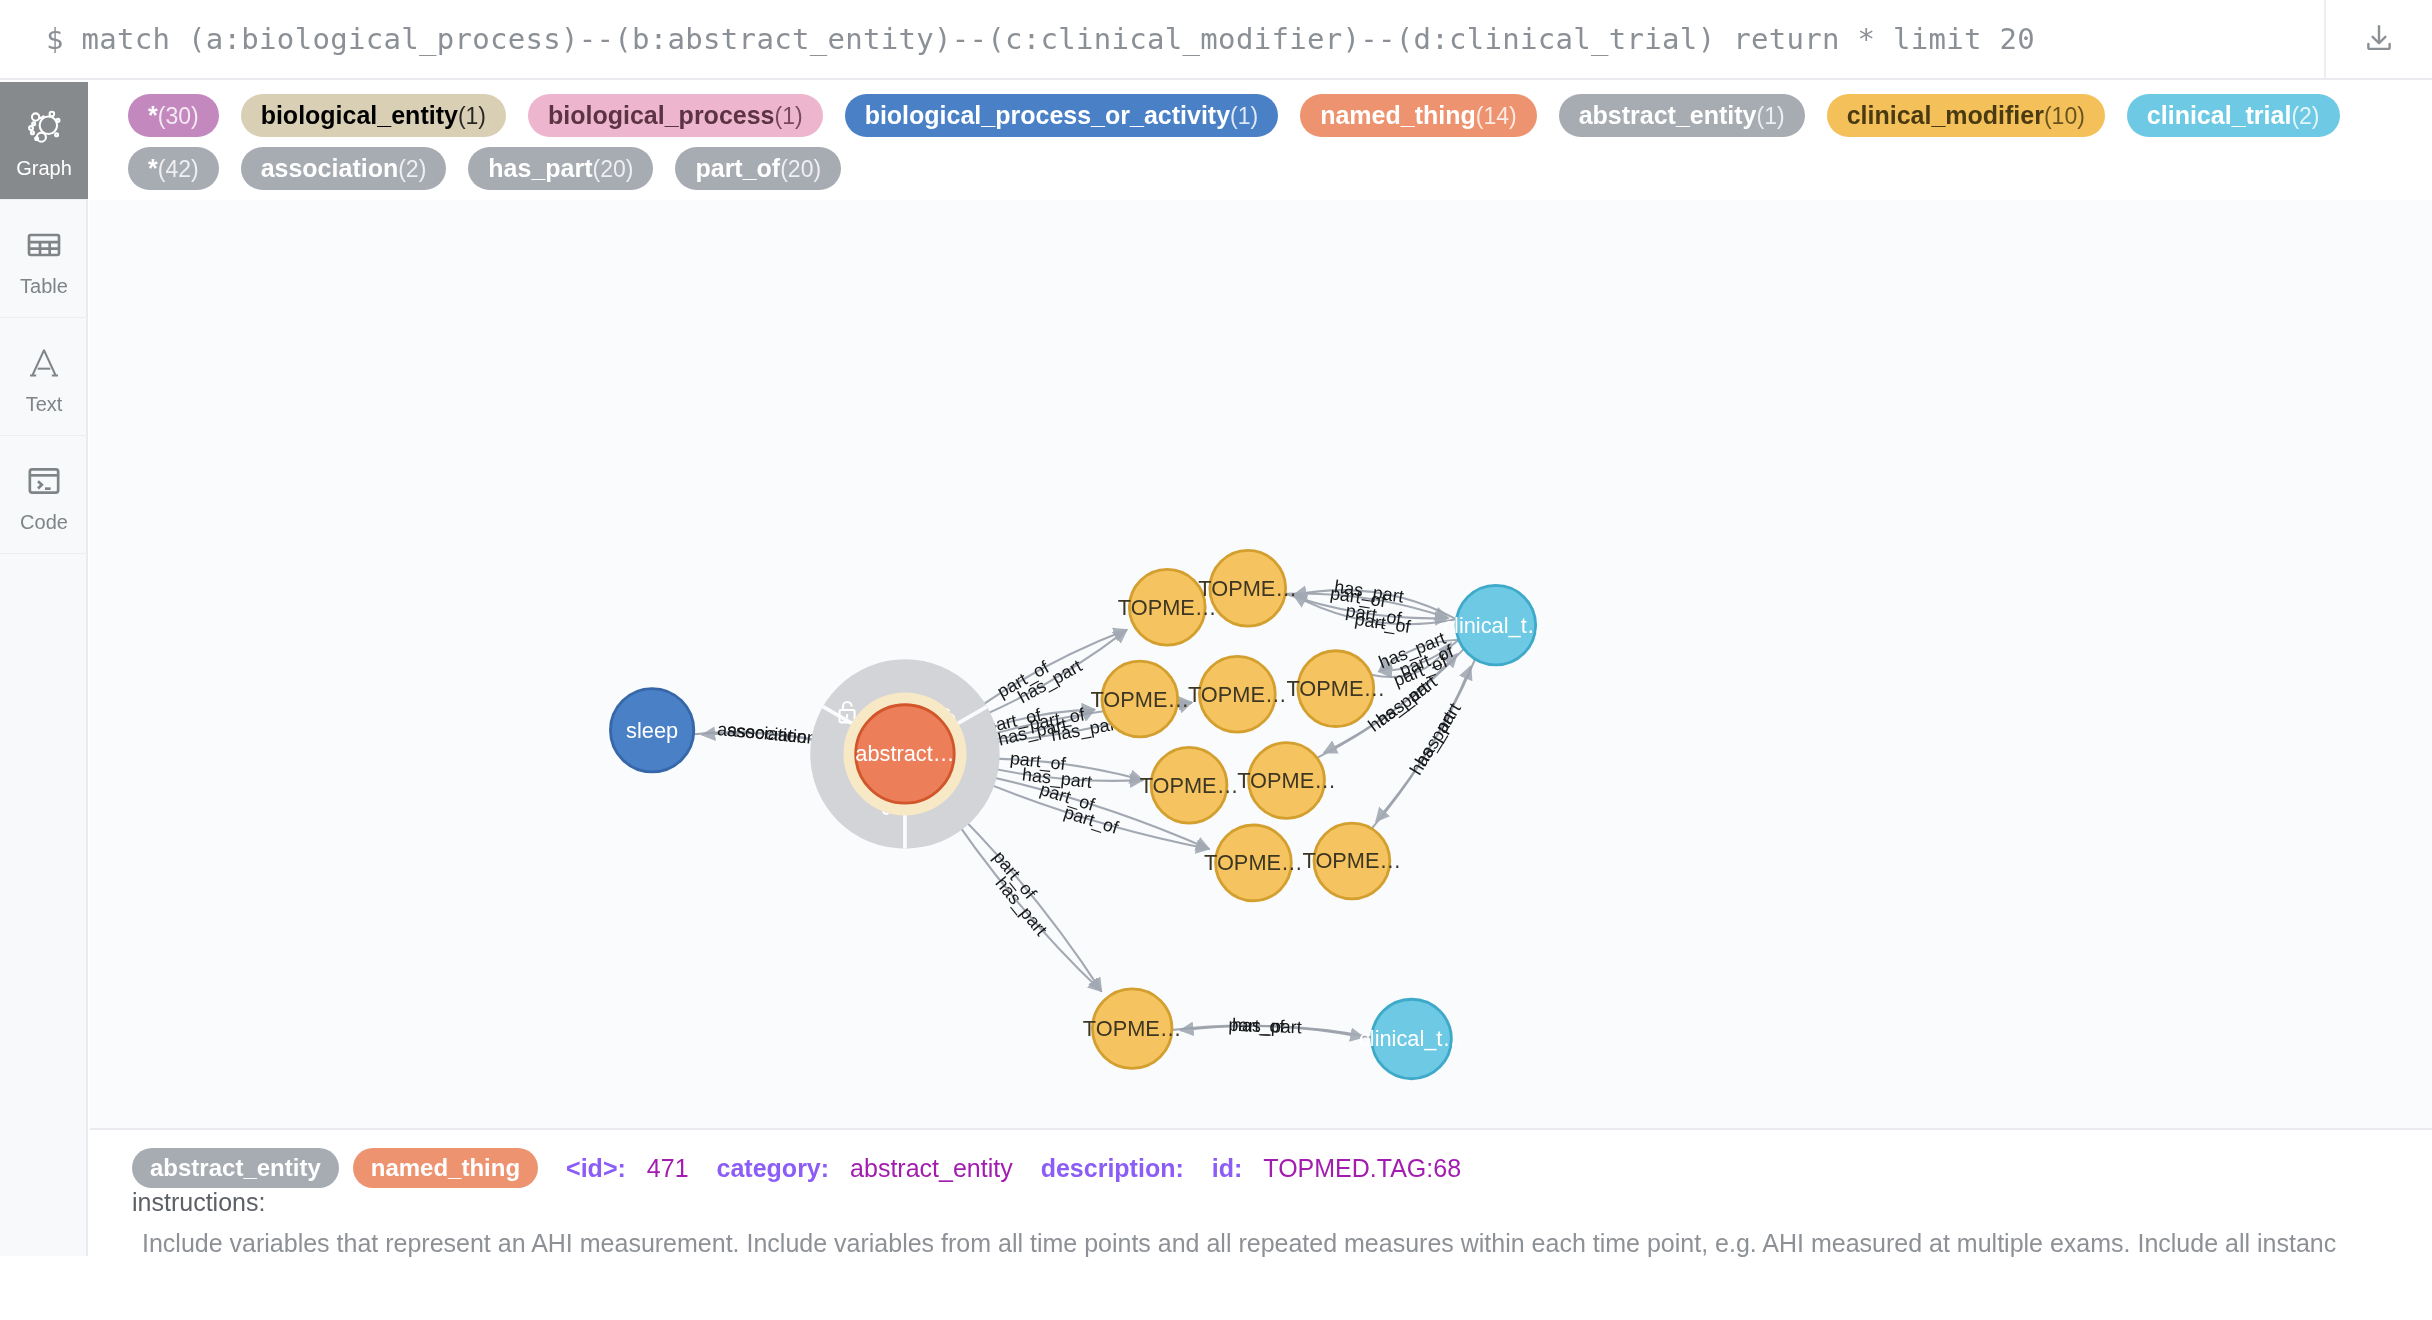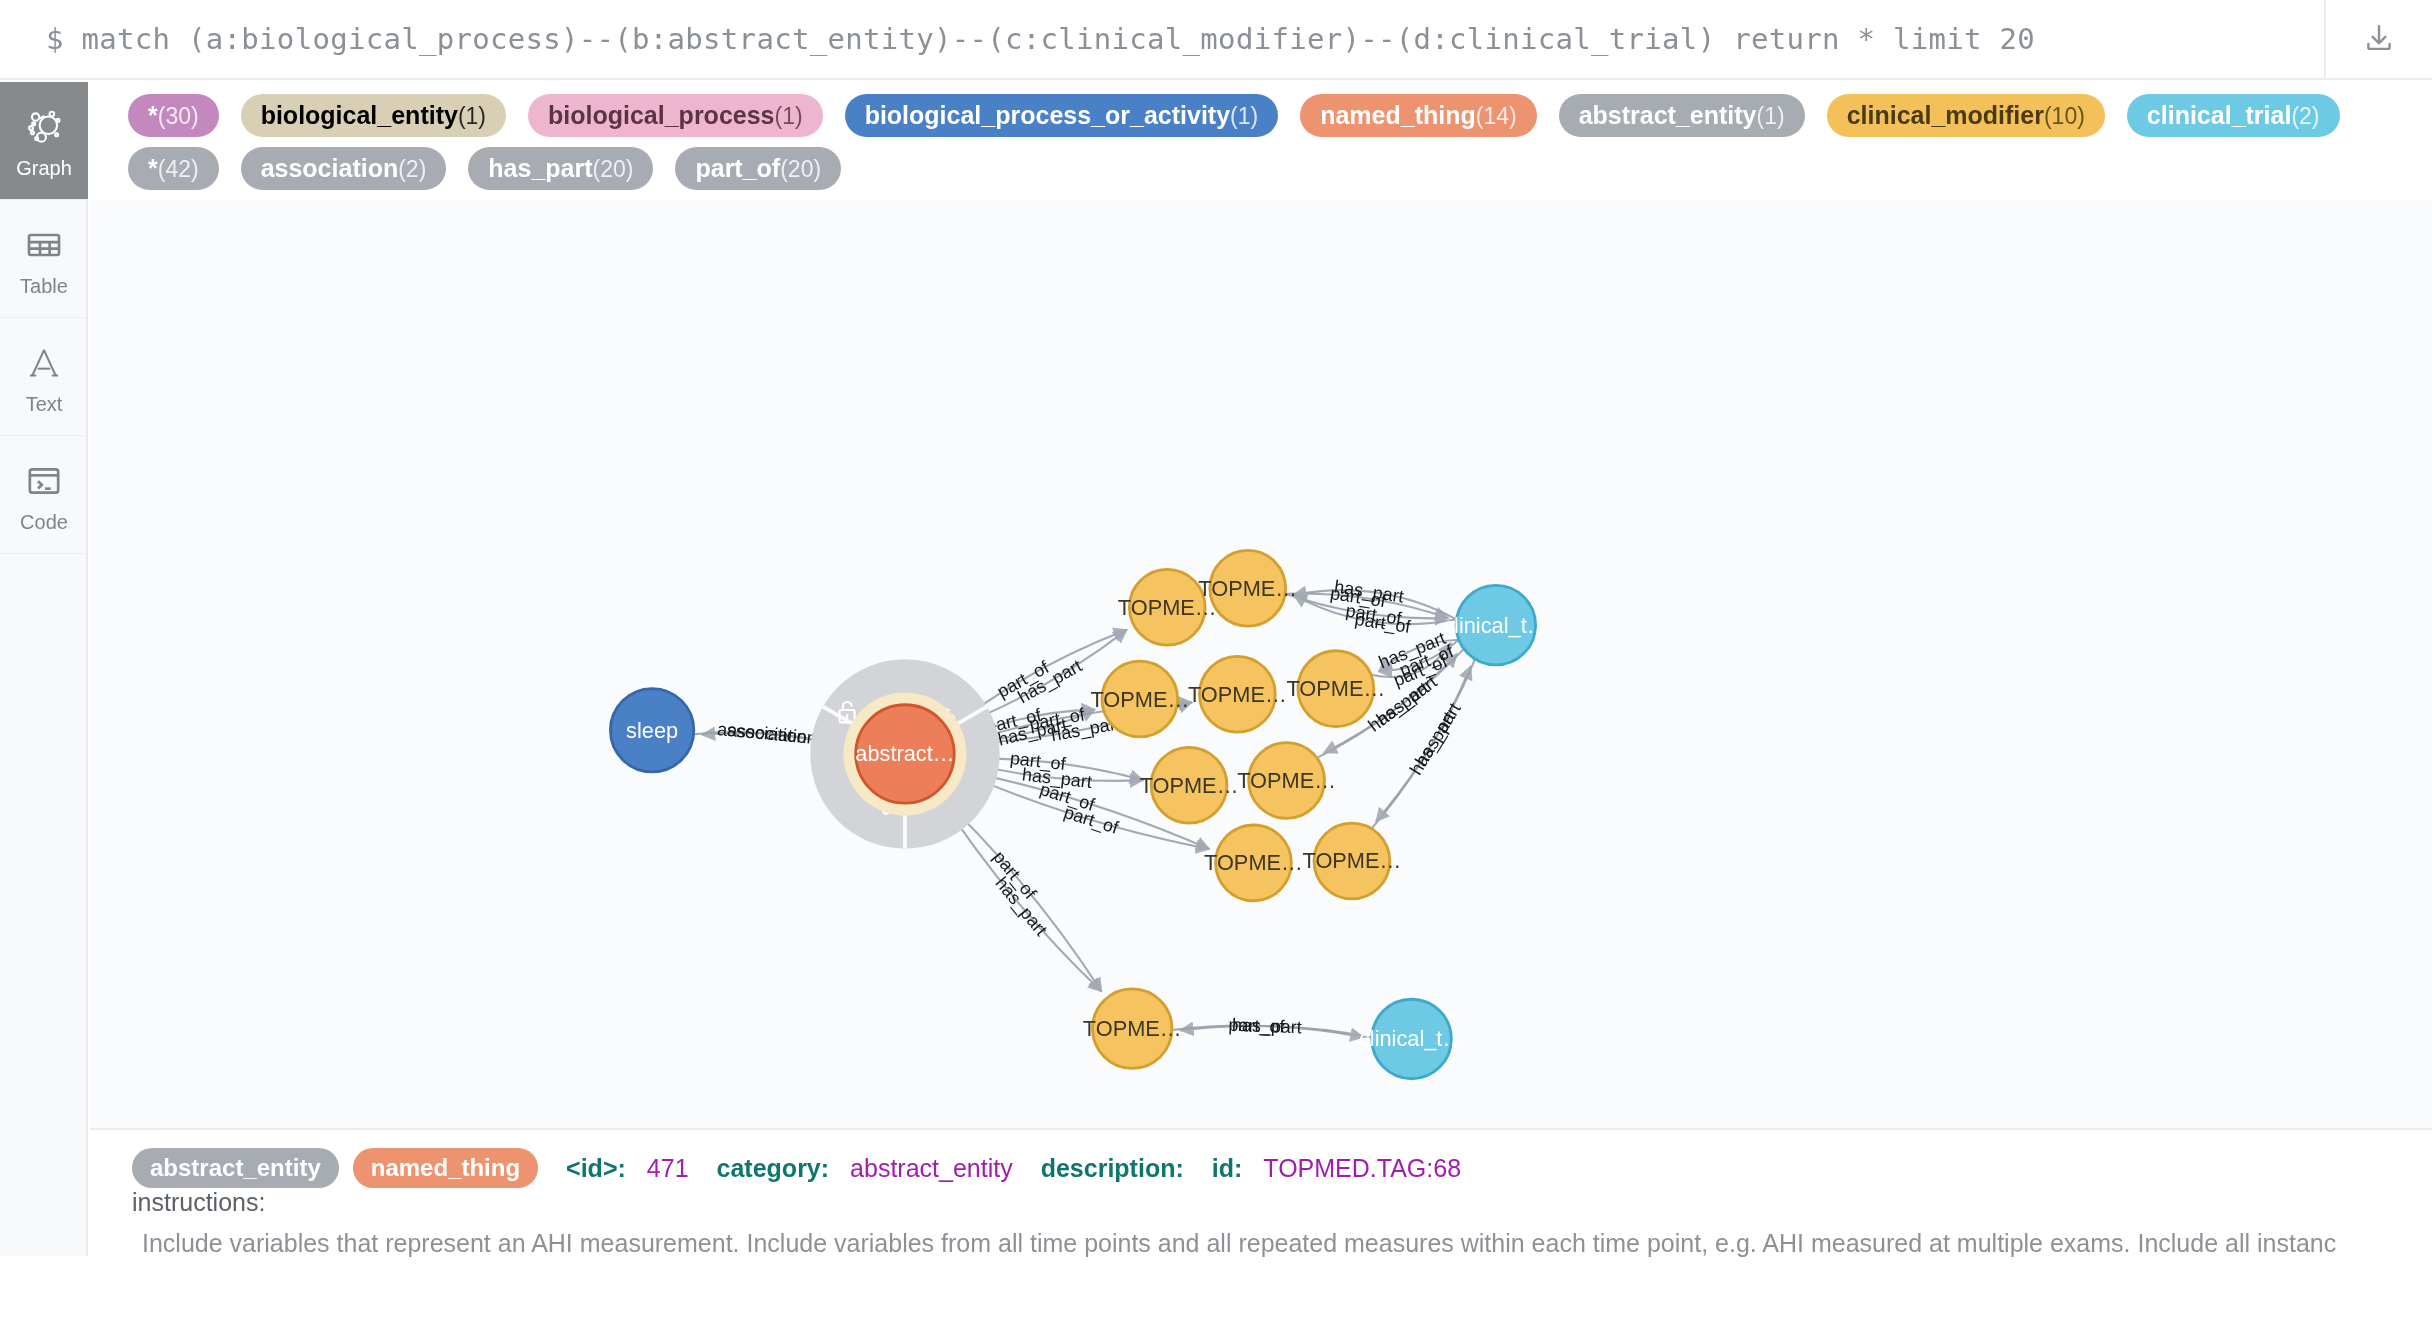--- a/index.html
+++ b/index.html
@@ -108,21 +108,21 @@
   }
   .foot-line1 {
     display: flex; align-items: center; gap: 14px;
     white-space: nowrap; font-size: 25px; color: #6e7276;
   }
   .foot-chip {
     display: inline-flex; align-items: center;
     border-radius: 20px; padding: 6px 18px;
     font-size: 24px; font-weight: bold; color: #ffffff;
   }
-  .kv-key { font-weight: bold; color: #0f766e; margin-left: 14px; }
+  .kv-key { font-weight: bold; color: #8b5cf6; margin-left: 14px; }
   .kv-val { color: #a21caf; margin-left: 7px; }
   .foot-head {
     margin-top: 0; font-size: 25px; font-weight: normal; color: #5d6166;
   }
   .foot-body {
     margin-top: 12px; font-size: 25px; color: #8d9196;
     white-space: nowrap; padding-left: 10px;
   }
 </style>
 </head>

